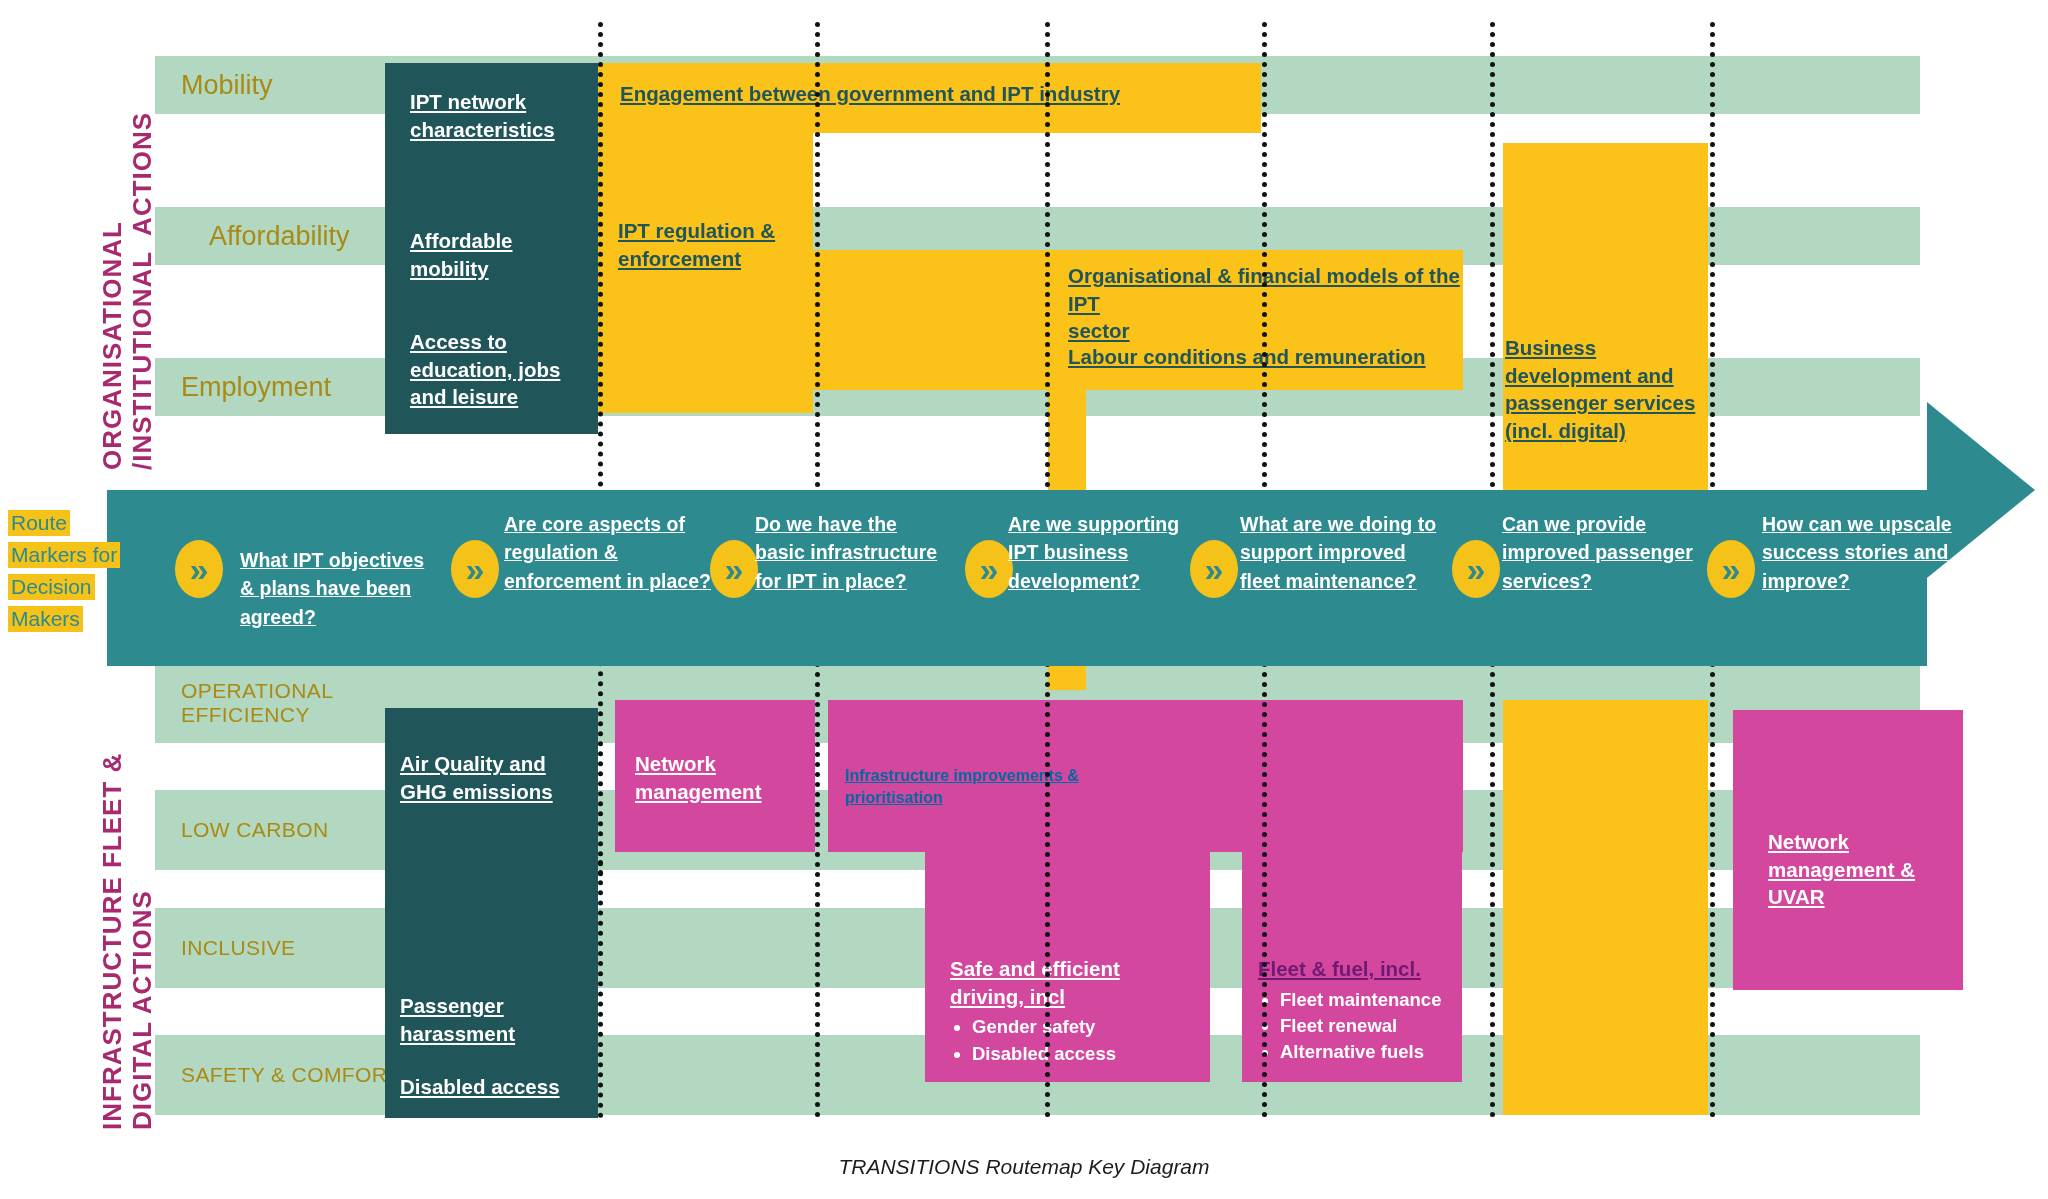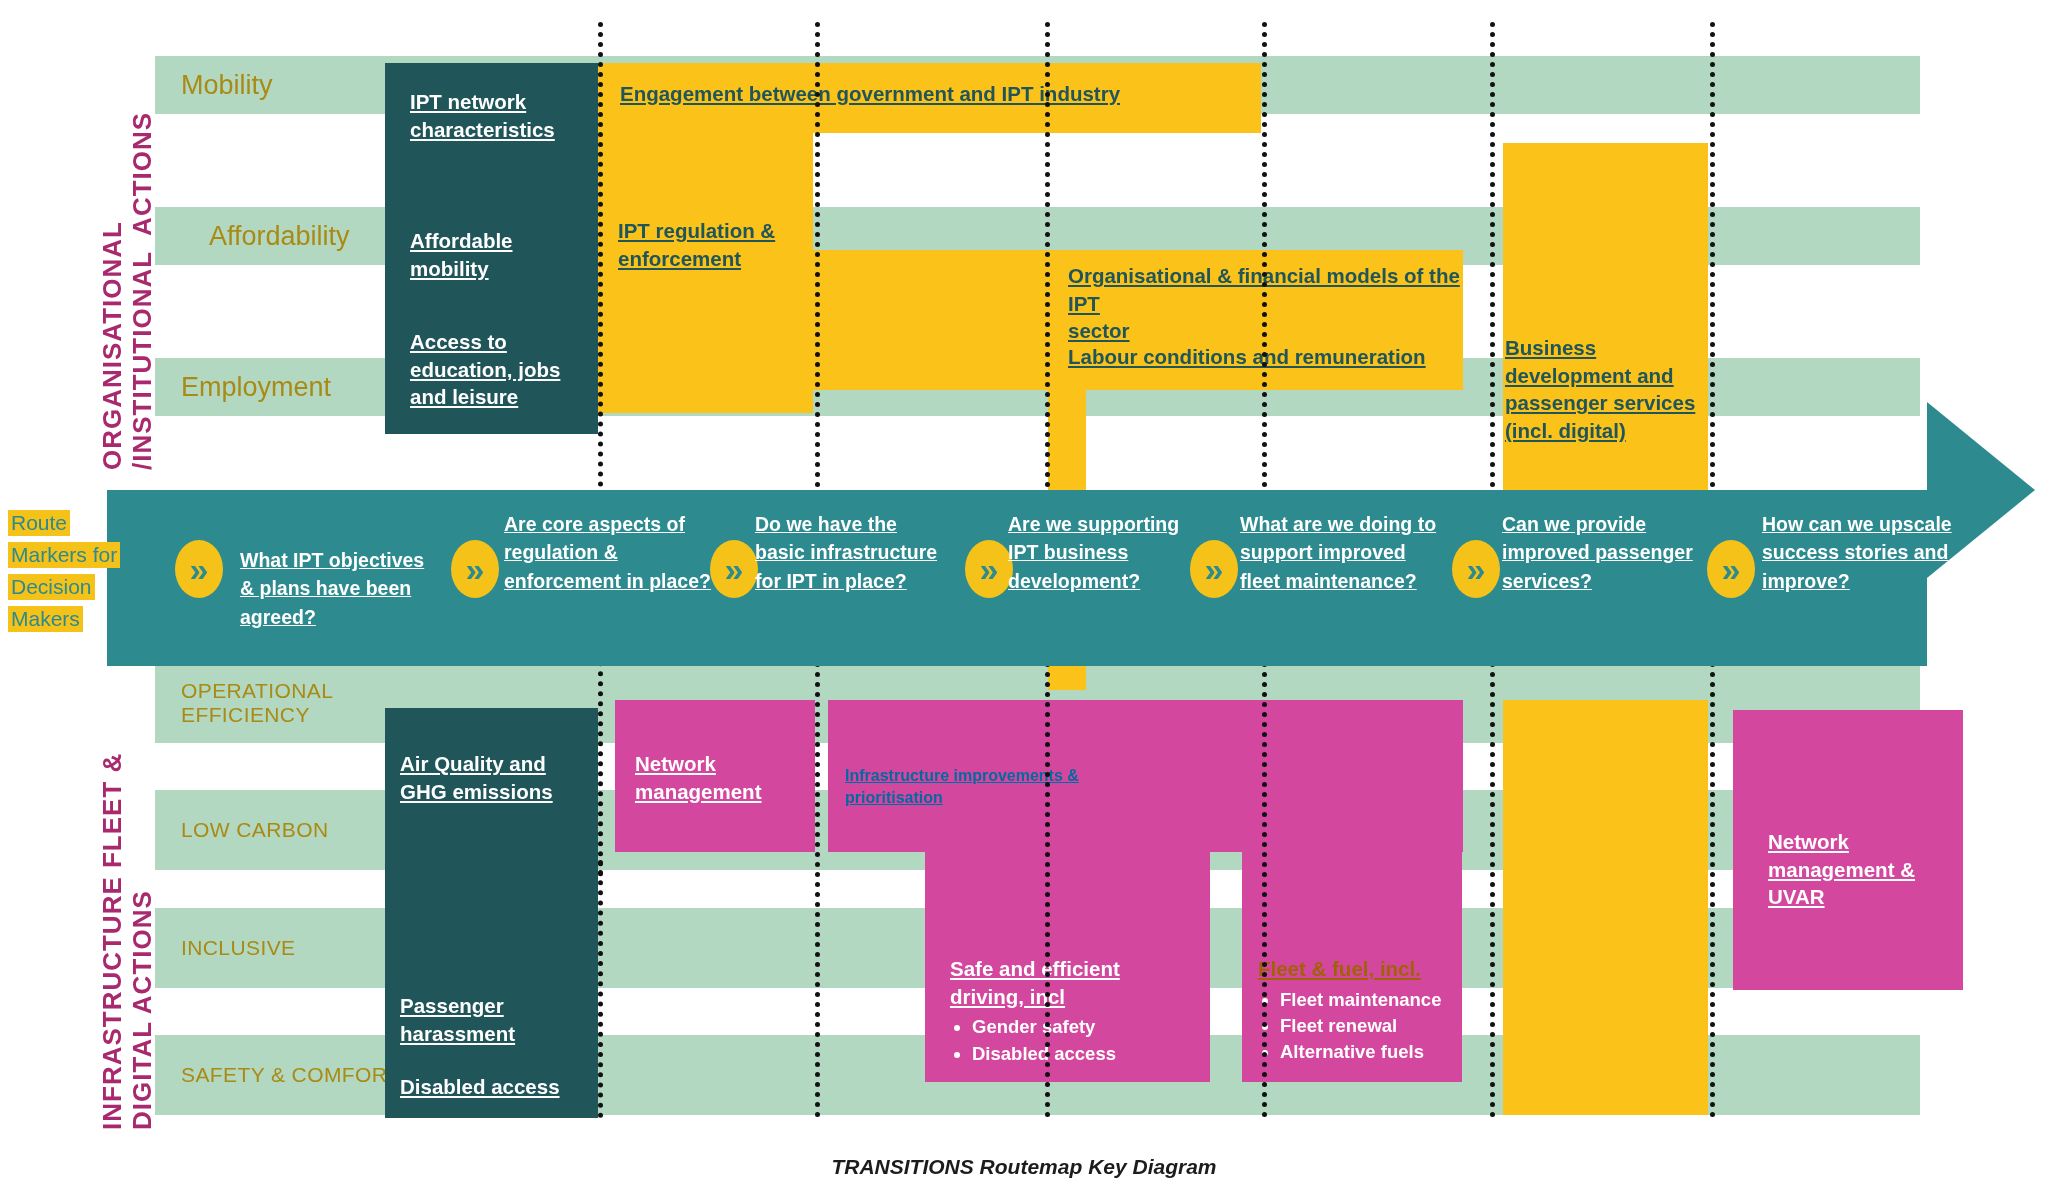--- a/index.html
+++ b/index.html
@@ -64,21 +64,21 @@
   }
 
   ul.blist{margin:4px 0 0 0;padding-left:22px;}
   ul.blist li{
     color:#ffffff;font-weight:bold;font-size:18.5px;line-height:1.42;
     text-decoration:none;
   }
 
   #caption{
     position:absolute;width:100%;text-align:center;
-    font-style:italic;font-weight:bold;font-size:21px;color:#1c1c1c;
+    font-style:italic;font-weight:normal;font-size:21px;color:#1c1c1c;
   }
 </style>
 </head>
 <body>
 
 <div id="stage">
 
   <div class="abs band" style="left:155px;top:56px;width:1765px;height:58px;"></div>
   <div class="abs band" style="left:155px;top:207px;width:1765px;height:58px;"></div>
   <div class="abs band" style="left:155px;top:358px;width:1765px;height:58px;"></div>
@@ -154,21 +154,21 @@
   <div class="abs" style="left:950px;top:955px;width:265px;">
     <div class="txt u" style="position:static;color:#fff;font-size:20.5px;white-space:pre-line;">Safe and efficient
 driving, incl</div>
     <ul class="blist">
       <li>Gender safety</li>
       <li>Disabled access</li>
     </ul>
   </div>
 
   <div class="abs" style="left:1258px;top:955px;width:220px;">
-    <div class="txt u" style="position:static;color:#a16207;font-size:20.5px;white-space:pre-line;">Fleet &amp; fuel, incl.</div>
+    <div class="txt u" style="position:static;color:#701a75;font-size:20.5px;white-space:pre-line;">Fleet &amp; fuel, incl.</div>
     <ul class="blist">
       <li>Fleet maintenance</li>
       <li>Fleet renewal</li>
       <li>Alternative fuels</li>
     </ul>
   </div>
 
   <div class="abs txt u" style="left:1768px;top:828px;width:200px;color:#fff;font-size:20.5px;white-space:pre-line;">Network
 management &amp;
 UVAR</div>

